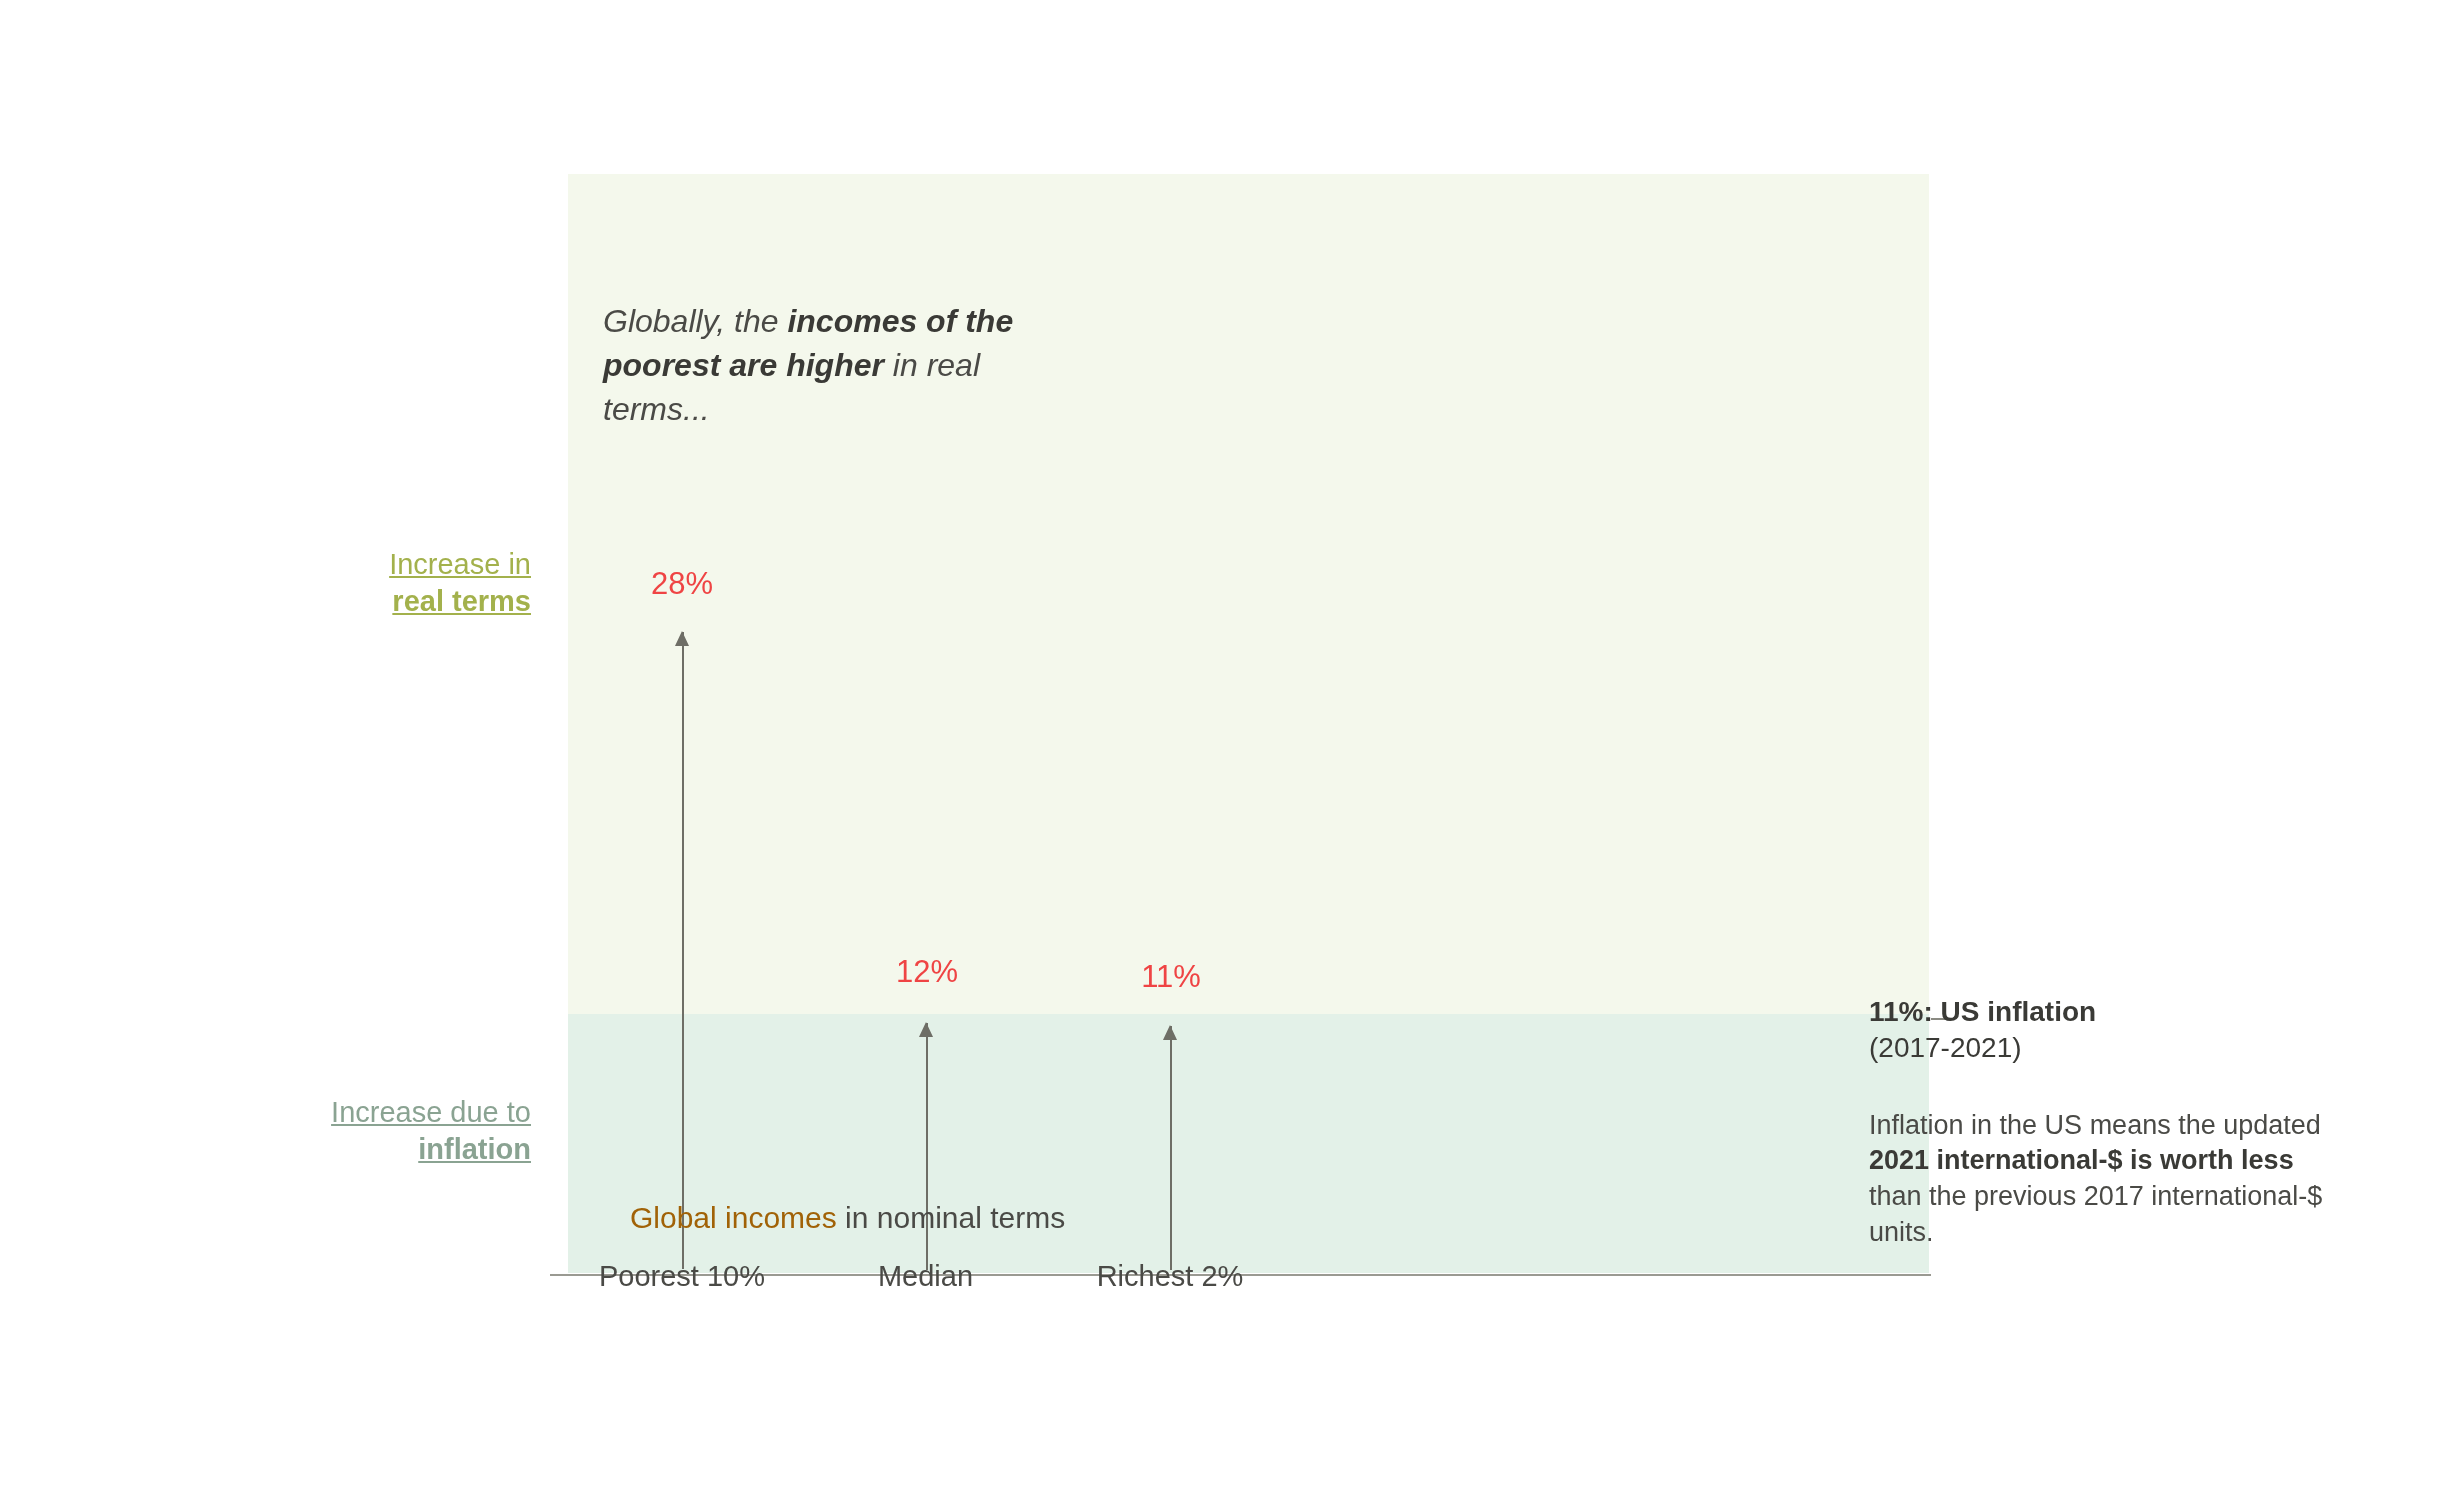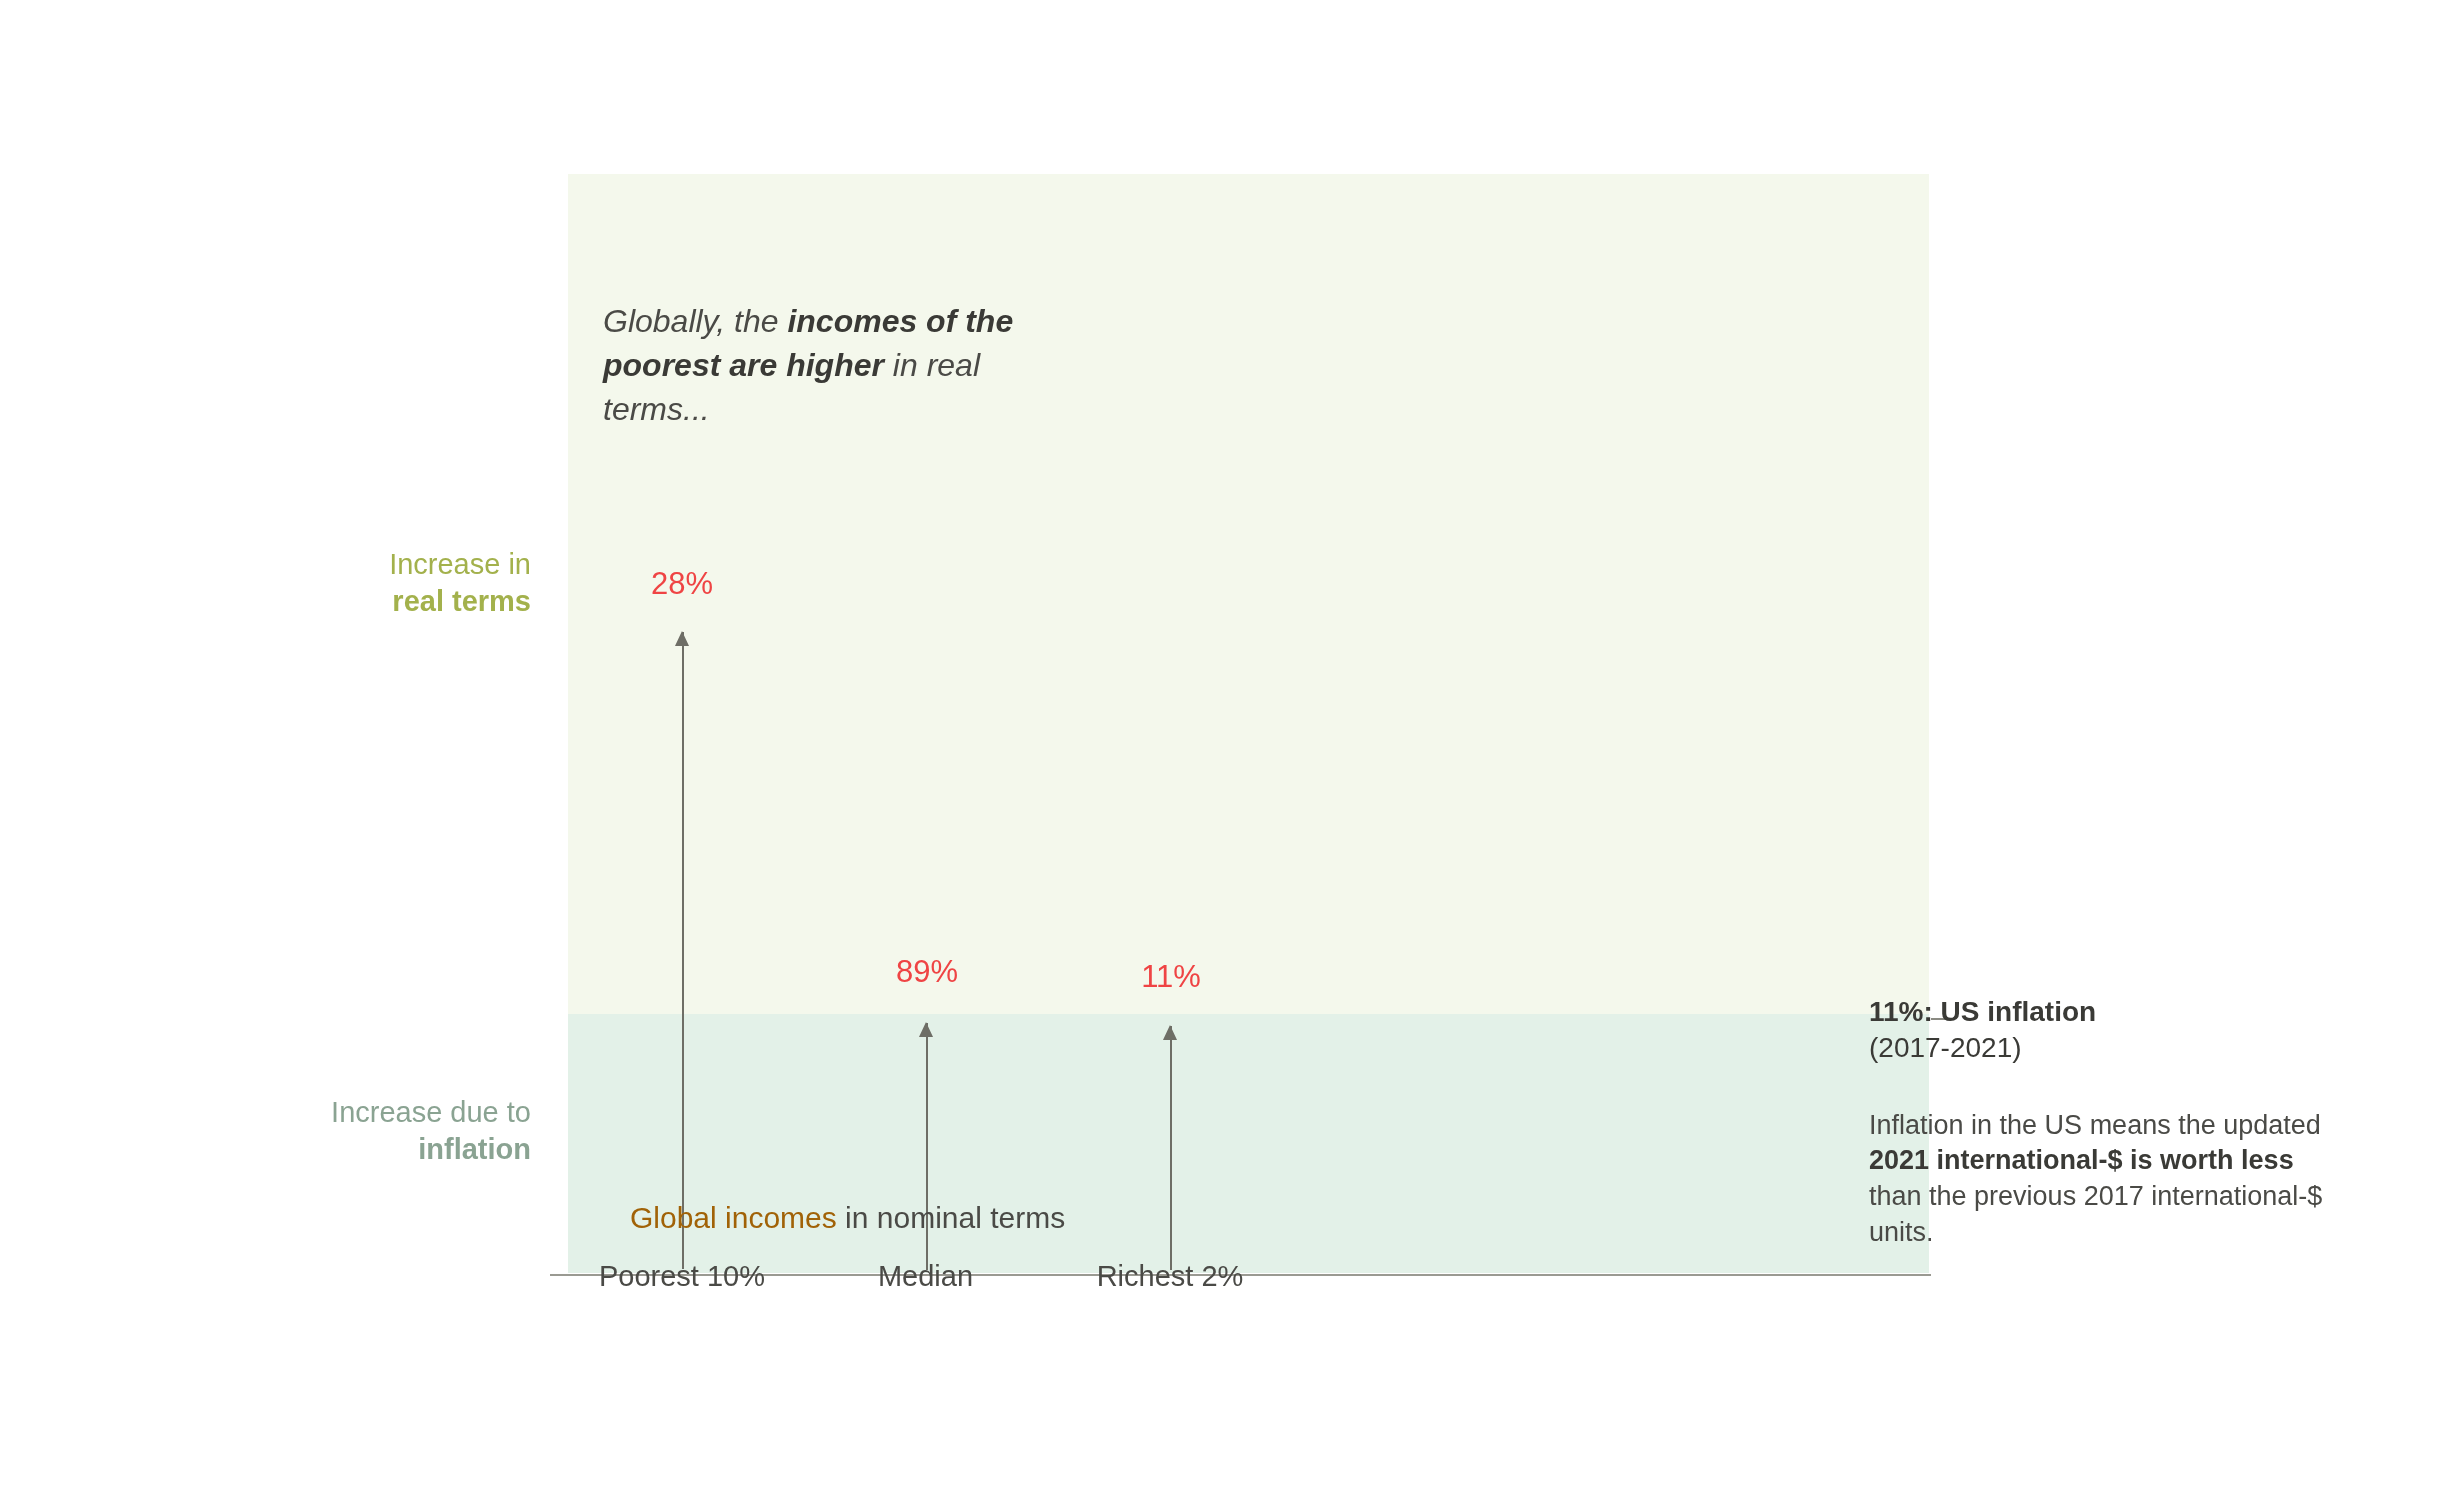--- a/index.html
+++ b/index.html
@@ -47,20 +47,21 @@
     height: 1.9px;
     background: #9a9a92;
   }
 
   
   .side-label {
     position: absolute;
     text-align: right;
     line-height: 1.28;
     font-size: 29px;
+    text-decoration: underline;
   }
   .side-label .l1 { display: block; }
   .side-label .l2 { display: block; font-weight: bold; }
 
   .side-real {
     left: 116px;
     top: 546px;
     width: 415px;
     color: #a3b14c;
   }
@@ -201,21 +202,21 @@
     <span class="l2">inflation</span>
   </div>
 
   <div class="headline"><span>Globally, the </span><b>incomes of the poorest are higher</b><span> in real terms...</span></div>
 
   <div class="arrow arrow-poorest"></div>
   <div class="arrow arrow-median"></div>
   <div class="arrow arrow-richest"></div>
 
   <div class="arrow-value val-poorest">28%</div>
-  <div class="arrow-value val-median">89%</div>
+  <div class="arrow-value val-median">12%</div>
   <div class="arrow-value val-richest">11%</div>
 
   <div class="nominal-note"><b>Global incomes</b><span> in nominal terms</span></div>
 
   <div class="tick tick-poorest">Poorest 10%</div>
   <div class="tick tick-median">Median</div>
   <div class="tick tick-richest">Richest 2%</div>
 
   <div class="right-tickmark"></div>
   <div class="right-pane">

